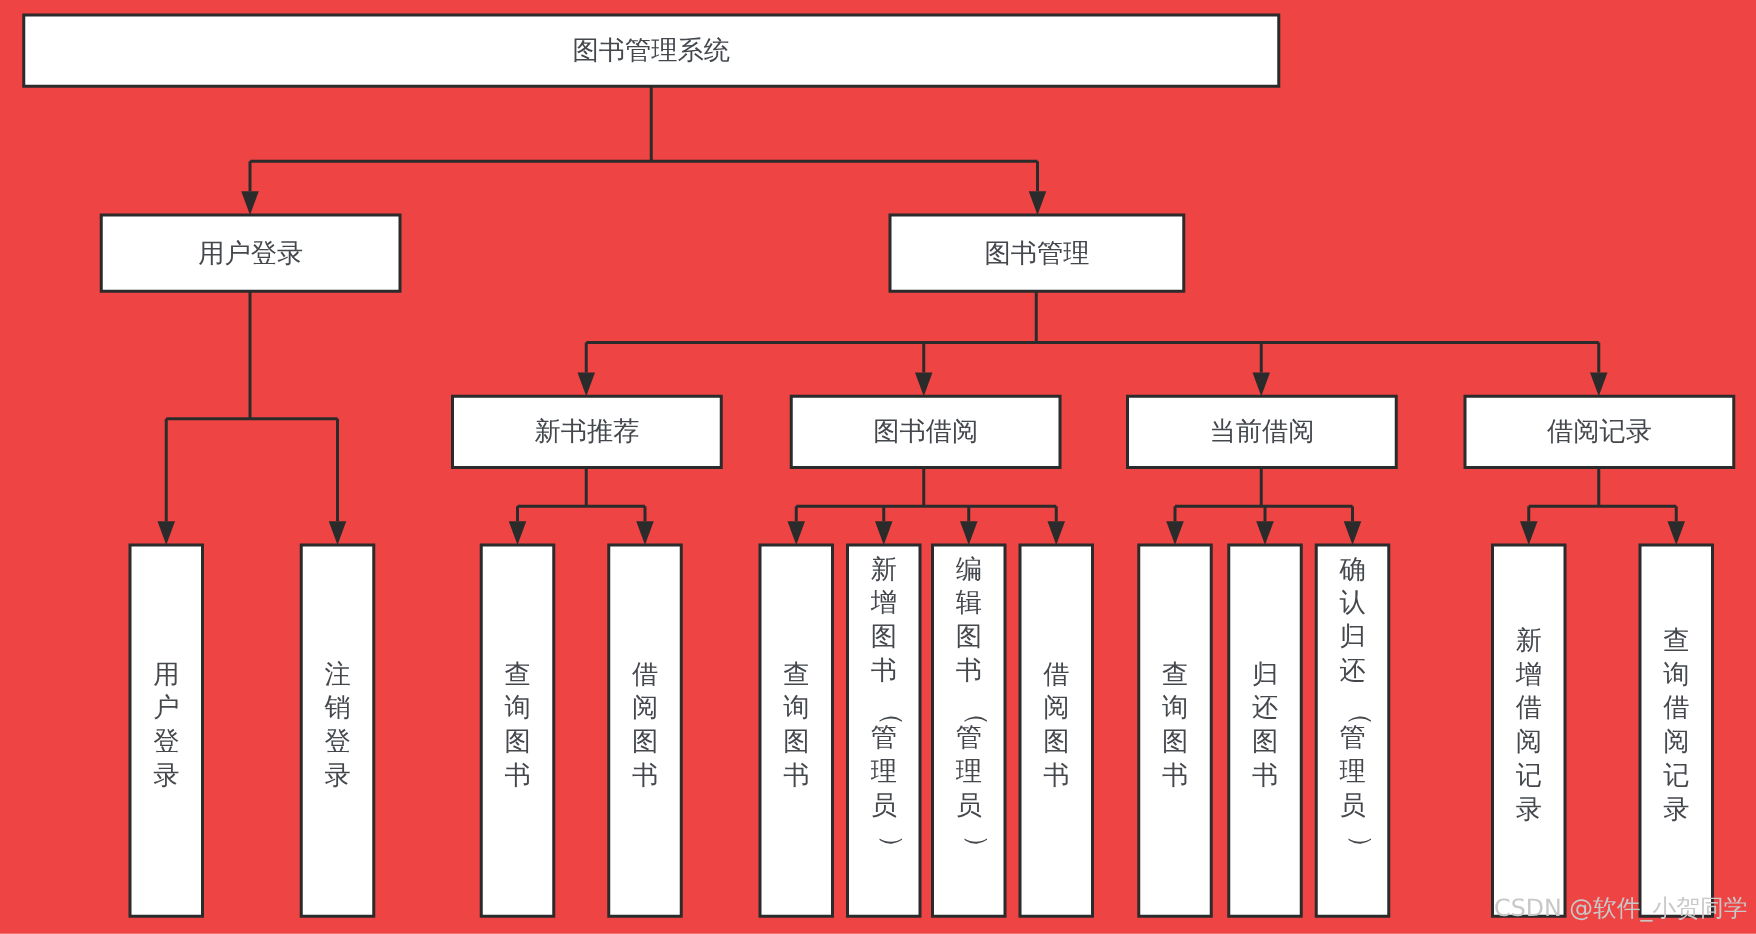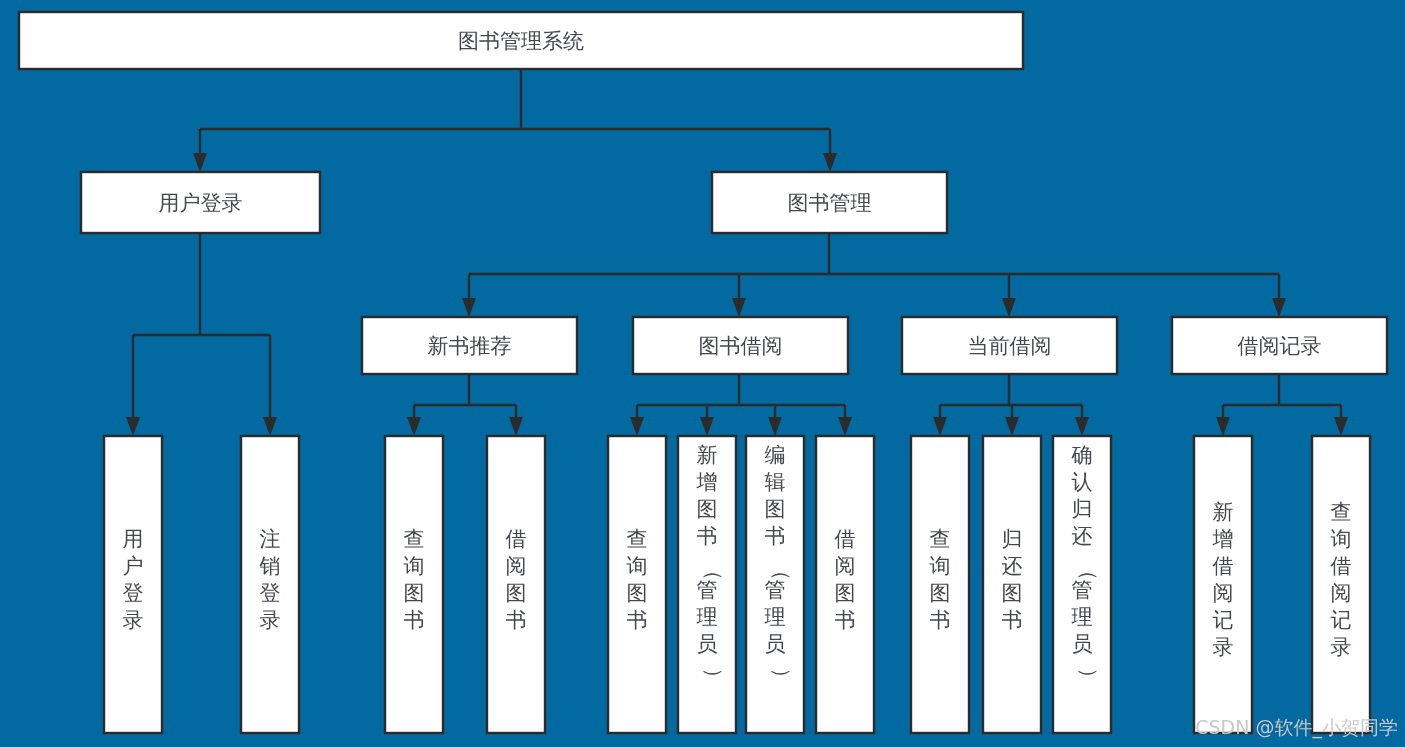--- a/index.html
+++ b/index.html
@@ -12,21 +12,21 @@
     width: 1405px;
     height: 747px;
     font-family: "DejaVu Sans", "Liberation Sans", sans-serif;
     overflow: hidden;
     position: relative;
   }
   #diagram-root {
     position: relative;
     width: 1405px;
     height: 747px;
-    background: #0369a1;
+    background: #ef4444;
   }
   svg.diagram-canvas {
     display: block;
     width: 1405px;
     height: 747px;
   }
   .node-box {
     fill: #ffffff;
     stroke: #2b2b2b;
     stroke-width: 2.4;

